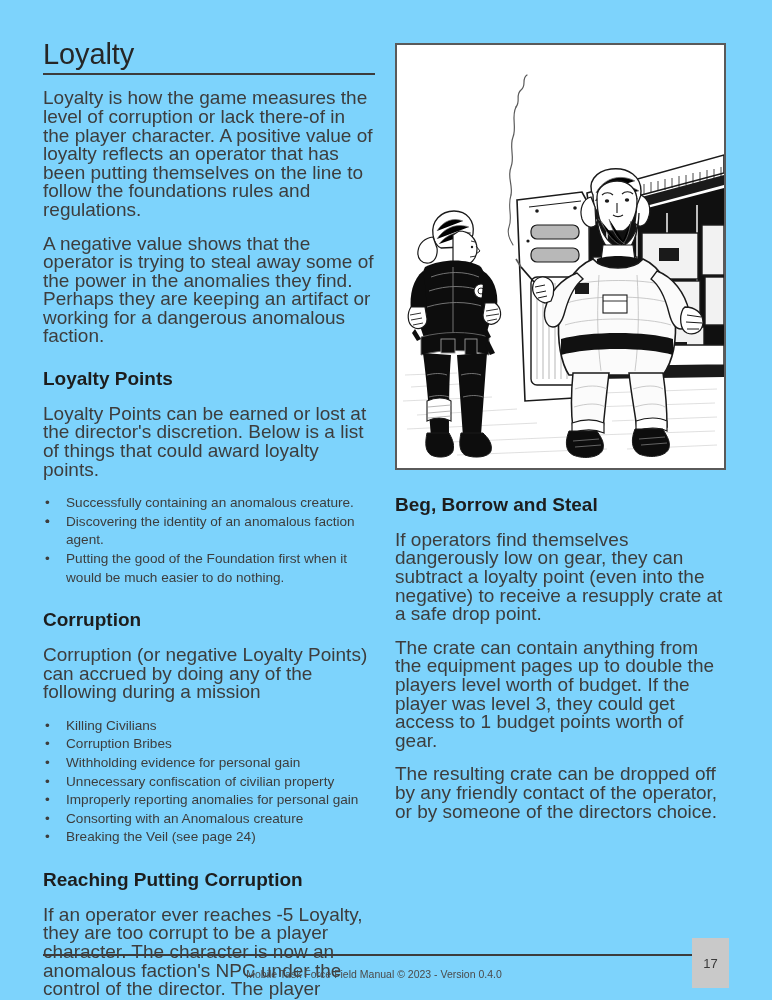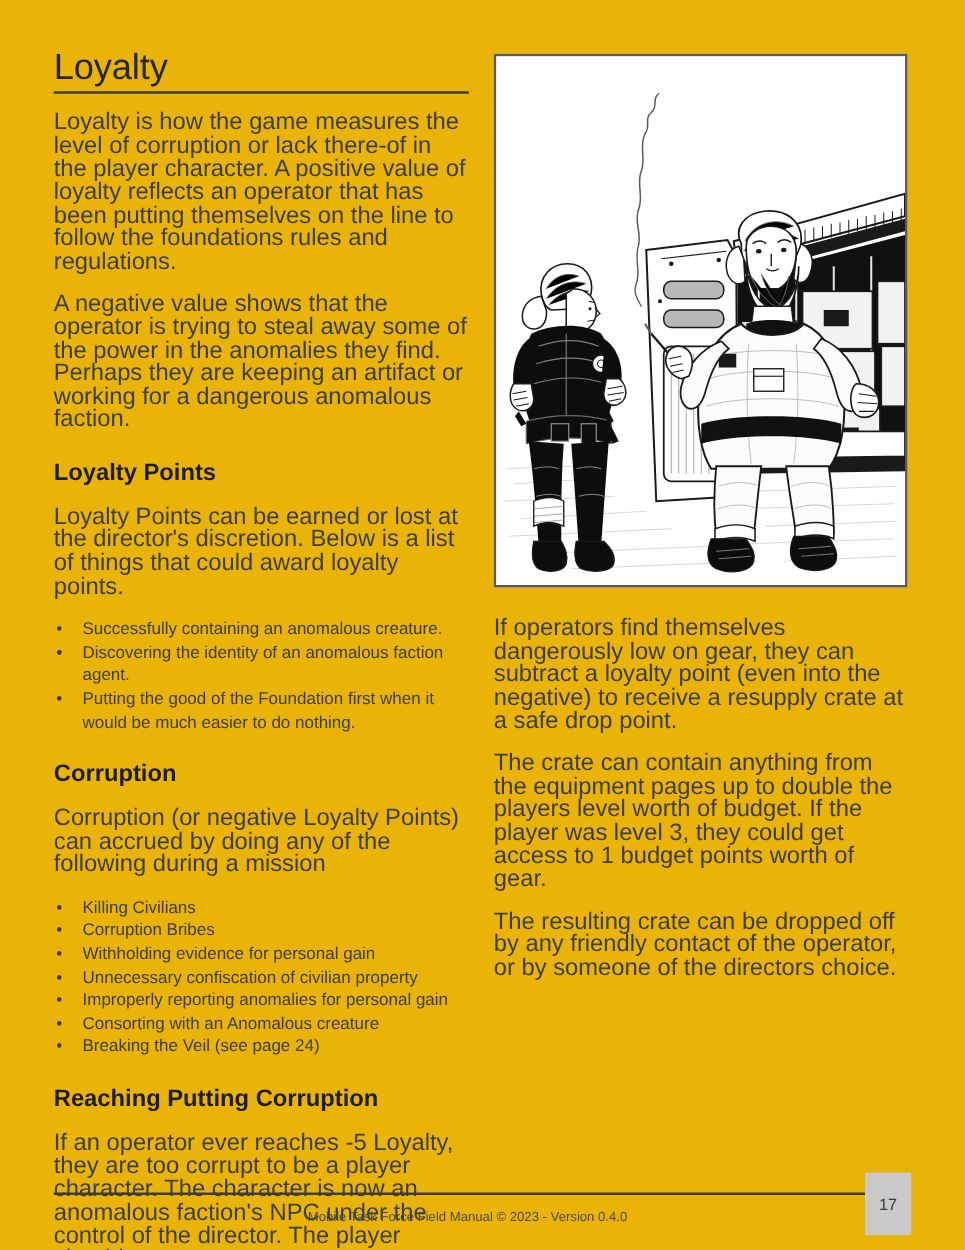--- a/index.html
+++ b/index.html
@@ -11,21 +11,21 @@
     width: 772px;
     height: 1000px;
     position: relative;
     font-family: "Liberation Sans", sans-serif;
     color: #3a3a3a;
     overflow: hidden;
   }
   .page {
     position: absolute;
     inset: 0;
-    background: #eab308;
+    background: #7dd3fc;
   }
 
   
   .col-left {
     position: absolute;
     left: 43px;
     top: 38px;
     width: 332px;
   }
   .col-right {
@@ -364,20 +364,21 @@
         <path d="M238 384 C234 394 234 404 242 409 C254 414 270 411 272 403 C274 395 268 389 266 384 Z" fill="#0d0d0d" stroke="#1a1a1a" stroke-width="1"></path>
         <g stroke="#8a8a8a" stroke-width="0.7">
           <path d="M176 396 L202 394 M178 402 L204 400 M242 394 L268 392 M244 400 L270 398"></path>
         </g>
       </g>
 
     </svg>
   </div>
 
   <div class="col-right" style="top:494px;">
+    <h2 class="sec first-right" style="margin-top:0;">Beg, Borrow and Steal</h2>
     <p class="body">If operators find themselves dangerously low on gear, they can subtract a loyalty point (even into the negative) to receive a resupply crate at a safe drop point.</p>
     <p class="body">The crate can contain anything from the equipment pages up to double the players level worth of budget. If the player was level 3, they could get access to 1 budget points worth of gear.</p>
     <p class="body">The resulting crate can be dropped off by any friendly contact of the operator, or by someone of the directors choice.</p>
   </div>
 
   <div class="footer-rule"></div>
   <div class="footer-text">Mobile Task Force Field Manual © 2023 - Version 0.4.0</div>
   <div class="page-badge">17</div>
 
 </div>

